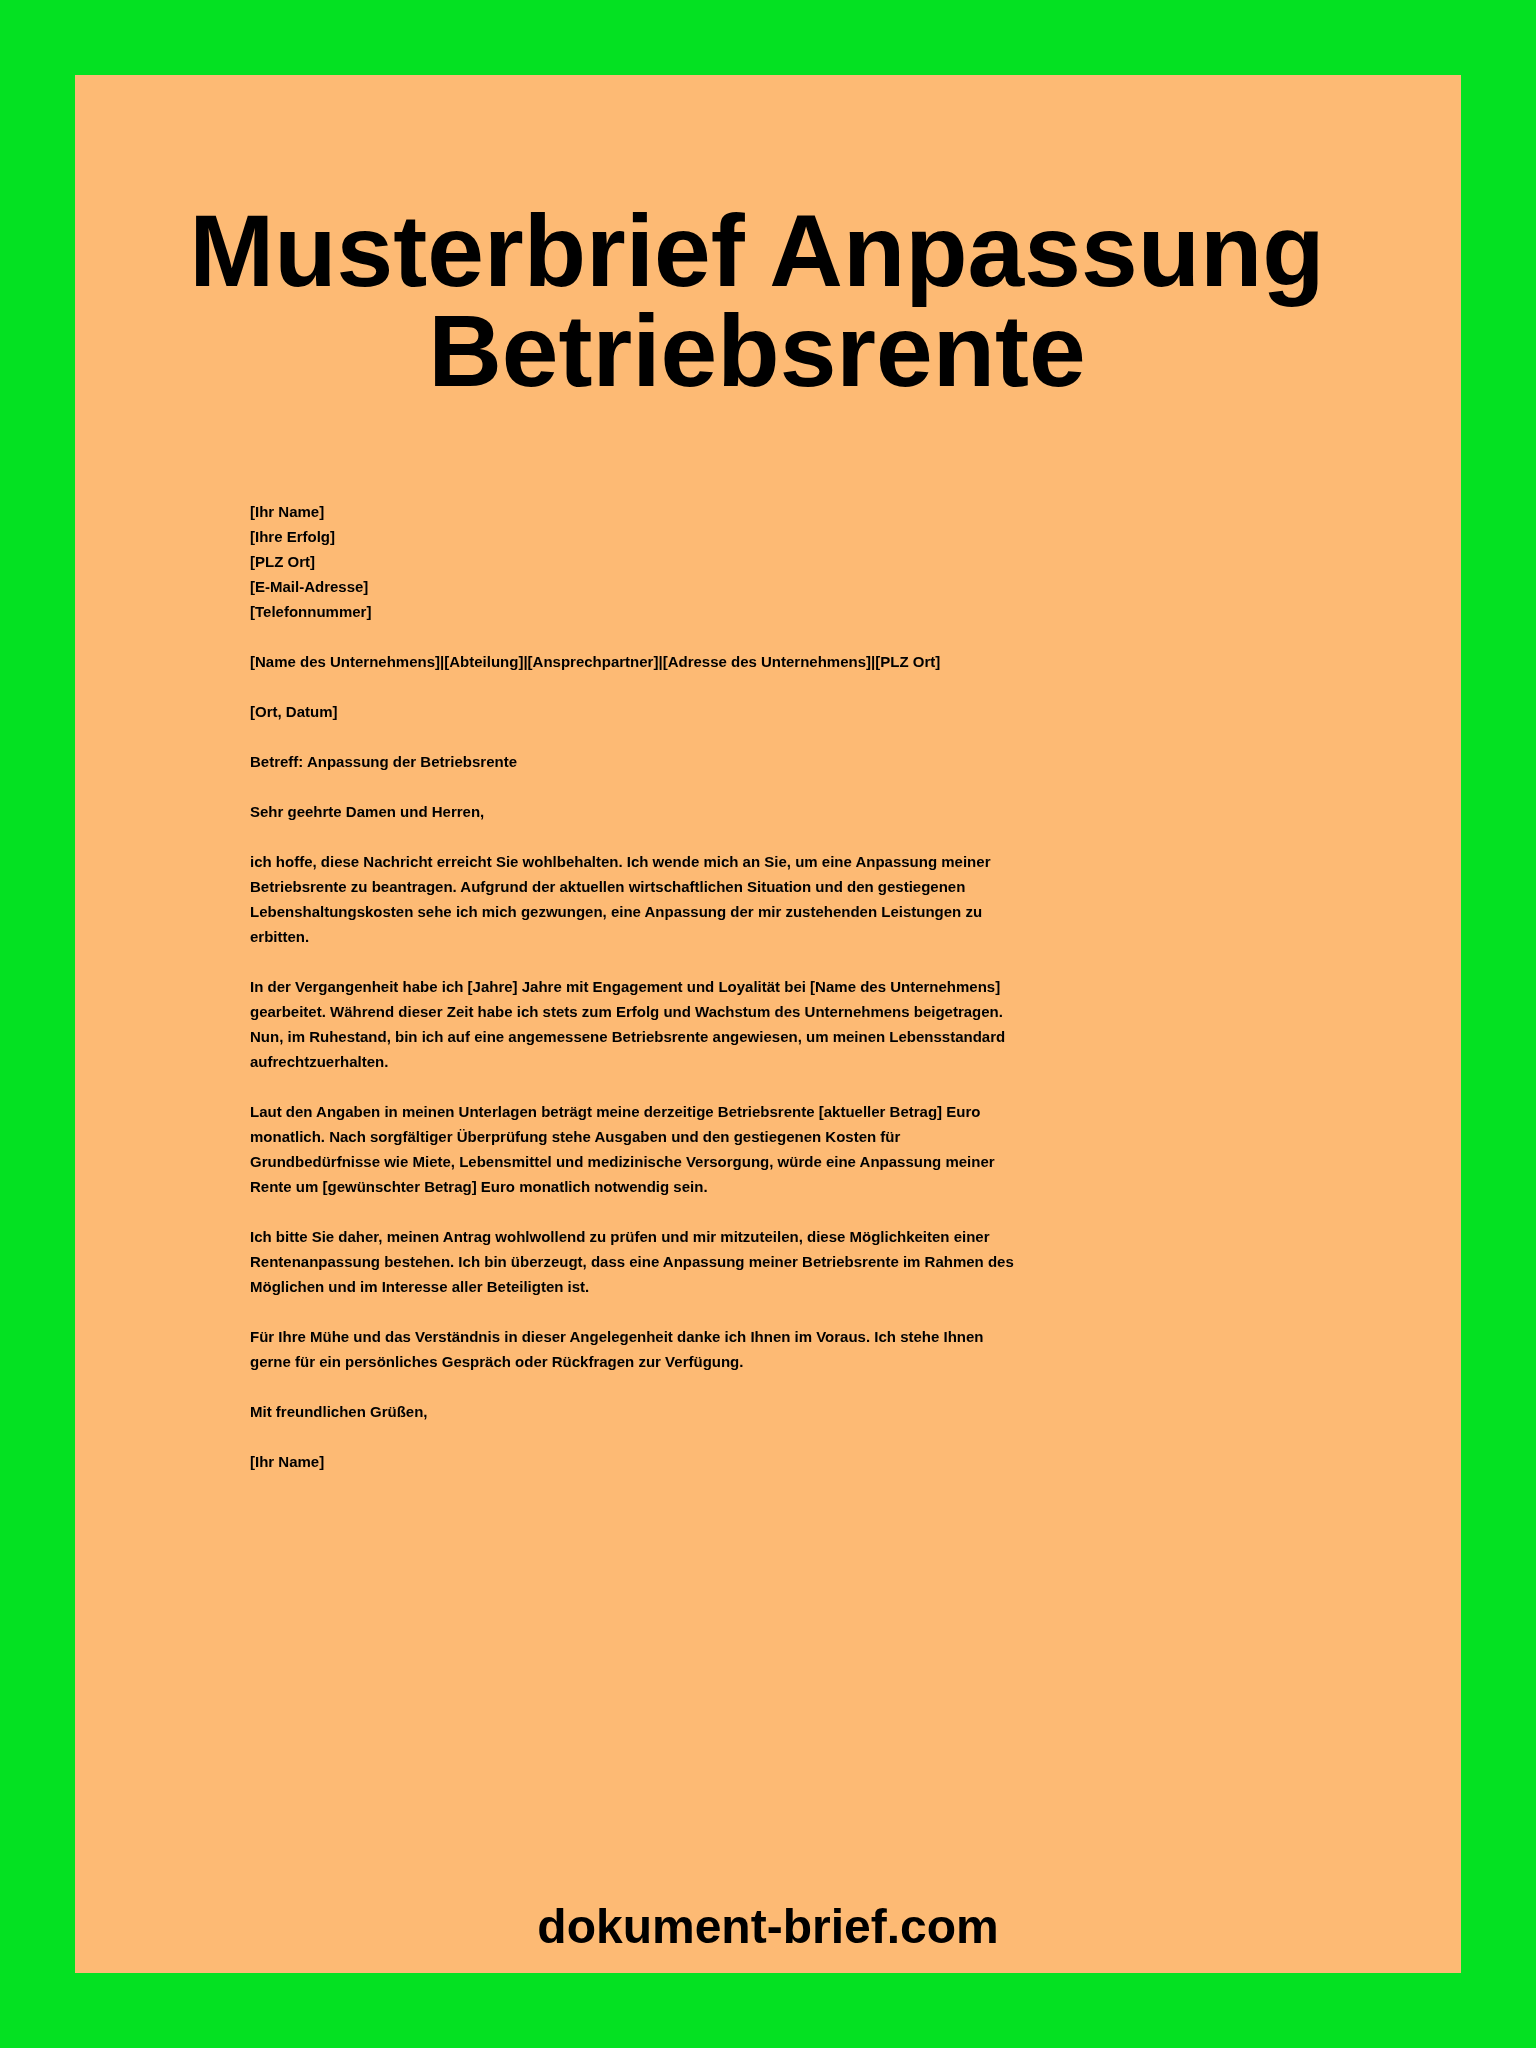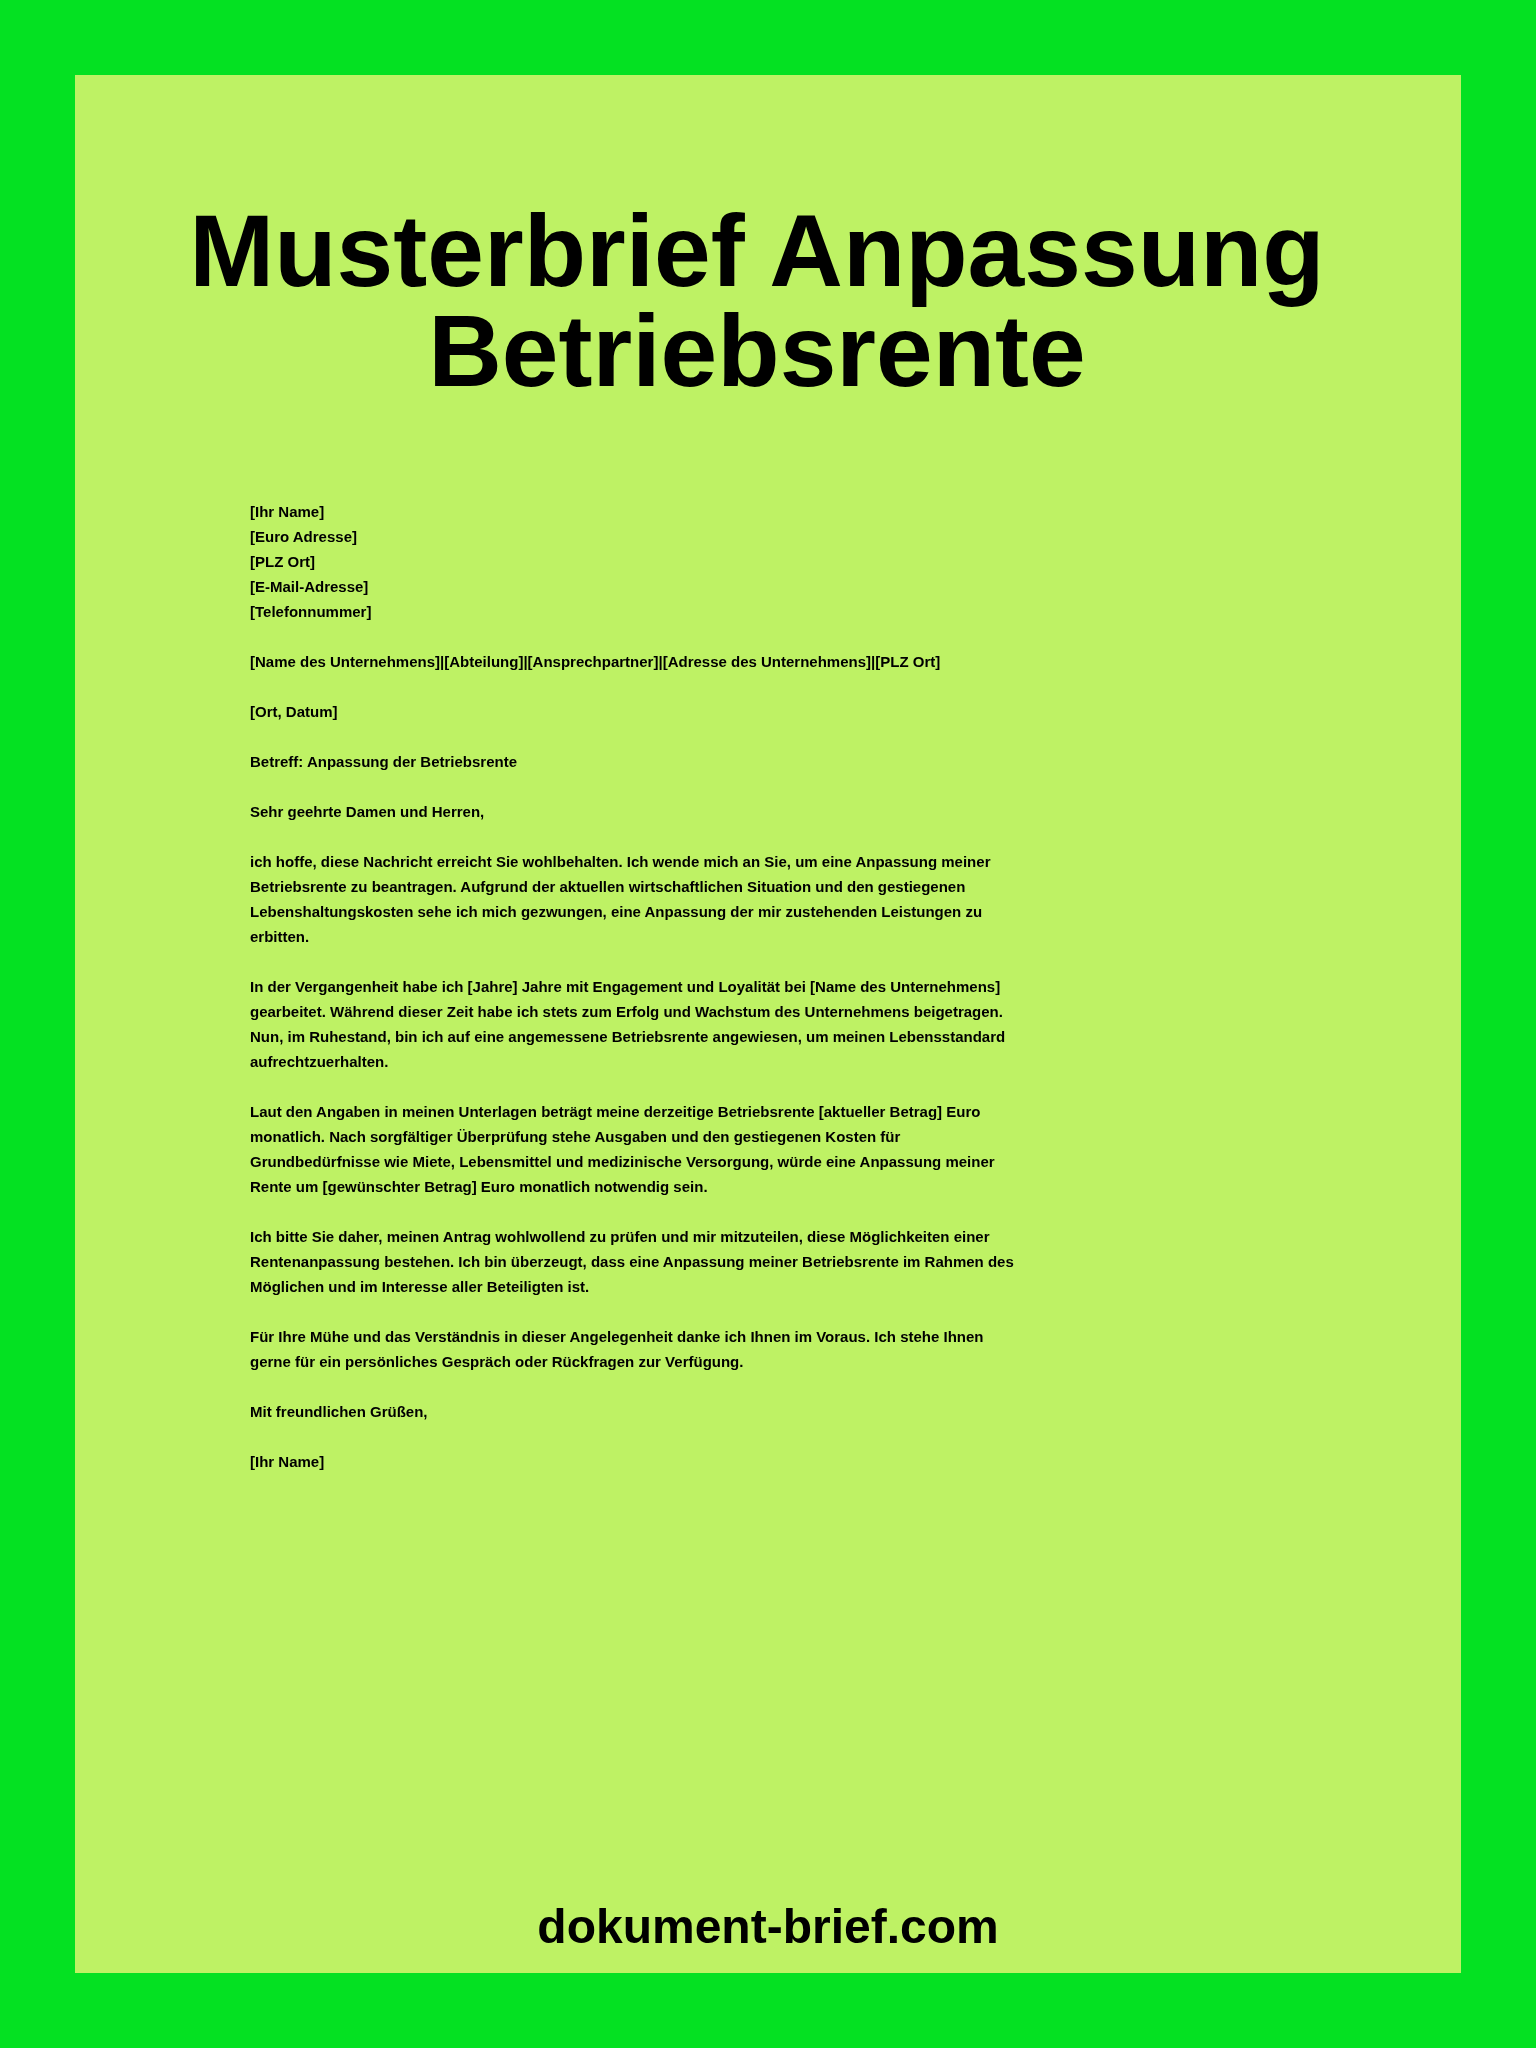--- a/index.html
+++ b/index.html
@@ -14,21 +14,21 @@
     overflow: hidden;
     font-family: "Liberation Sans", sans-serif;
     color: #000;
   }
   .paper {
     position: absolute;
     left: 75px;
     top: 75px;
     width: 1386px;
     height: 1898px;
-    background: #bef264;
+    background: #fdba74;
   }
   .title {
     position: absolute;
     left: 0;
     top: 126px;
     width: 1386px;
     margin: 0;
     text-align: center;
     font-weight: 700;
     font-size: 102px;
@@ -71,21 +71,21 @@
 <div class="paper">
 
   <h1 class="title">
     <span>Musterbrief Anpassung</span>
     <span>Betriebsrente</span>
   </h1>
 
   <div class="letter">
     <div>
       <span class="line">[Ihr Name]</span>
-      <span class="line">[Euro Adresse]</span>
+      <span class="line">[Ihre Erfolg]</span>
       <span class="line">[PLZ Ort]</span>
       <span class="line">[E-Mail-Adresse]</span>
       <span class="line">[Telefonnummer]</span>
     </div>
     <div class="gap"></div>
 
     <span class="line">[Name des Unternehmens]|[Abteilung]|[Ansprechpartner]|[Adresse des Unternehmens]|[PLZ Ort]</span>
     <div class="gap"></div>
 
     <span class="line">[Ort, Datum]</span>

